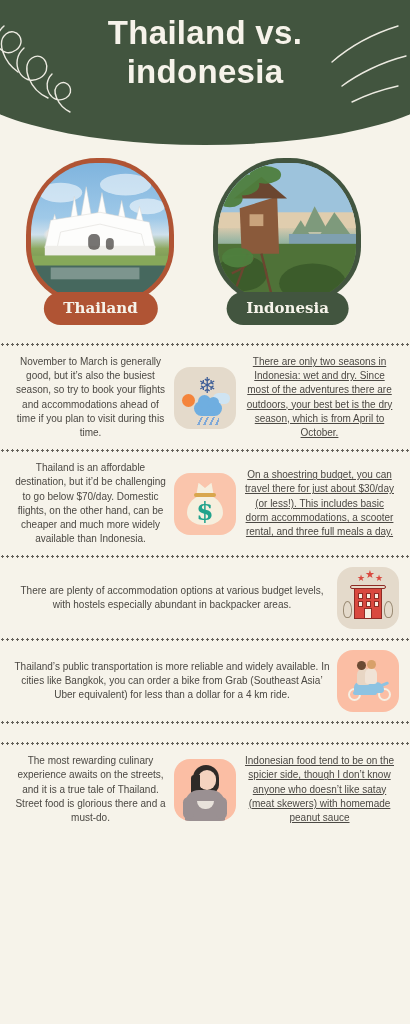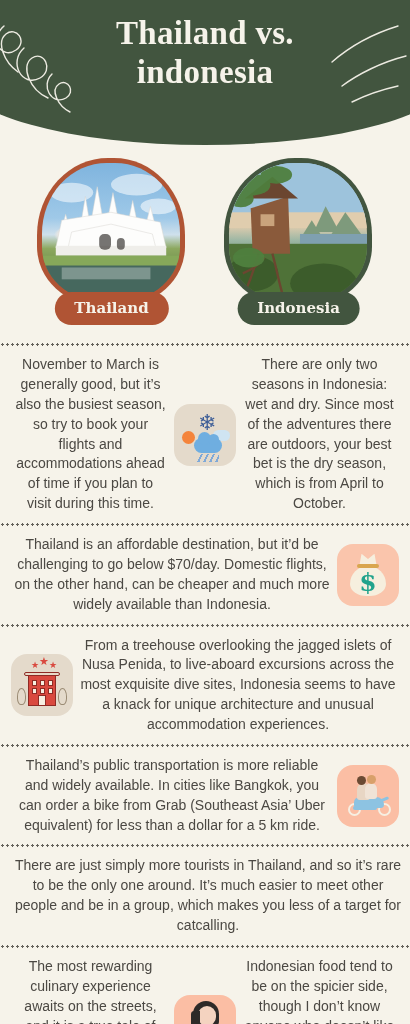--- a/index.html
+++ b/index.html
@@ -29,34 +29,33 @@
     height: 215px;
     background: #42553F;
     border-radius: 0 0 50% 50% / 0 0 32% 32%;
   }
   .header-title {
     position: absolute;
     left: 0; right: 0;
     top: 14px;
     text-align: center;
     color: #F6F3EA;
-    font-family: Liberation Serif, serif;
+    font-family: Liberation Sans, sans-serif;
     font-weight: bold;
     font-size: 33px;
     line-height: 1.18;
     letter-spacing: 0.3px;
     z-index: 3;
   }
   .header-deco { position: absolute; inset: 0; z-index: 2; pointer-events: none; }
 
   
   .destinations {
     position: relative;
     display: flex;
-    justify-content: center;
     gap: 22px;
     margin-top: 10px;
     padding: 0 18px;
   }
   .dest {
     position: relative;
     width: 165px;
     height: 175px;
   }
   .dest-blob {
@@ -118,27 +117,27 @@
     opacity: .85;
   }
   .row {
     display: flex;
     align-items: center;
     padding: 9px 8px;
     gap: 4px;
   }
   .cell {
     flex: 1 1 0;
-    font-size: 14px;
+    font-size: 10px;
     line-height: 1.42;
     color: #4B4843;
     text-align: center;
   }
   .cell.left { padding-left: 6px; }
-  .cell.right { padding-right: 6px; }
+  .cell.right { padding-right: 6px; text-decoration: underline; }
   .icon-wrap {
     flex: 0 0 68px;
     display: flex;
     align-items: center;
     justify-content: center;
   }
   .icon-tile {
     width: 62px; height: 62px;
     border-radius: 16px;
     position: relative;
@@ -330,69 +329,69 @@
   <div class="row">
     <div class="cell left">Thailand is an affordable destination, but it’d be challenging to go below $70/day. Domestic flights, on the other hand, can be cheaper and much more widely available than Indonesia.</div>
     <div class="icon-wrap">
       <div class="icon-tile tile-peach">
         <div class="mb-bag"></div>
         <div class="mb-neck"></div>
         <div class="mb-tie"></div>
         <div class="mb-dollar">$</div>
       </div>
     </div>
-  </div>
-
-  <div class="divider"></div>
-
-  <div class="row">
+    <div class="cell right">On a shoestring budget, you can travel there for just about $30/day (or less!). This includes basic dorm accommodations, a scooter rental, and three full meals a day.</div>
+  </div>
+
+  <div class="divider"></div>
+
+  <div class="row">
+    <div class="cell left">There are plenty of accommodation options at various budget levels, with hostels especially abundant in backpacker areas.</div>
     <div class="icon-wrap">
       <div class="icon-tile tile-beige">
         <div class="ht-star" style="left:20px;top:7px;">★</div>
         <div class="ht-star" style="left:28px;top:3px;font-size:11px;">★</div>
         <div class="ht-star" style="left:38px;top:7px;">★</div>
         <div class="ht-roof"></div>
         <div class="ht-body"></div>
         <div class="ht-win" style="left:21px;top:26px;"></div>
         <div class="ht-win" style="left:29px;top:26px;"></div>
         <div class="ht-win" style="left:37px;top:26px;"></div>
         <div class="ht-win" style="left:21px;top:34px;"></div>
         <div class="ht-win" style="left:29px;top:34px;"></div>
         <div class="ht-win" style="left:37px;top:34px;"></div>
         <div class="ht-door"></div>
         <div class="ht-tree" style="left:6px;"></div>
         <div class="ht-tree" style="right:6px;"></div>
       </div>
     </div>
-    <div class="cell right">From a treehouse overlooking the jagged islets of Nusa Penida, to live-aboard excursions across the most exquisite dive sites, Indonesia seems to have a knack for unique architecture and unusual accommodation experiences.</div>
-  </div>
-
-  <div class="divider"></div>
-
-  <div class="row">
-    <div class="cell left">Thailand’s public transportation is more reliable and widely available. In cities like Bangkok, you can order a bike from Grab (Southeast Asia’ Uber equivalent) for less than a dollar for a 5 km ride.</div>
+  </div>
+
+  <div class="divider"></div>
+
+  <div class="row">
+    <div class="cell left">Thailand’s public transportation is more reliable and widely available. In cities like Bangkok, you can order a bike from Grab (Southeast Asia’ Uber equivalent) for less than a dollar for a 4 km ride.</div>
     <div class="icon-wrap">
       <div class="icon-tile tile-salmon">
         <div class="sc-wheel" style="left:11px;"></div>
         <div class="sc-wheel" style="right:8px;"></div>
         <div class="sc-body"></div>
         <div class="sc-deck"></div>
         <div class="sc-handle"></div>
         <div class="sc-rider"></div>
         <div class="sc-rider2"></div>
         <div class="sc-head" style="left:20px;bottom:42px;"></div>
         <div class="sc-head" style="left:30px;bottom:43px;background:#D8A06A;"></div>
       </div>
     </div>
   </div>
 
   <div class="divider"></div>
 
   <div class="row">
-    <div class="cell left">There are just simply more tourists in Thailand, and so it’s rare to be the only one around. It’s much easier to meet other people and be in a group, which makes you less of a target for catcalling.</div>
   </div>
 
   <div class="divider"></div>
 
   <div class="row">
     <div class="cell left">The most rewarding culinary experience awaits on the streets, and it is a true tale of Thailand. Street food is glorious there and a must-do.</div>
     <div class="icon-wrap">
       <div class="icon-tile tile-salmon">
         <div class="fw-hair"></div>
         <div class="fw-face"></div>

